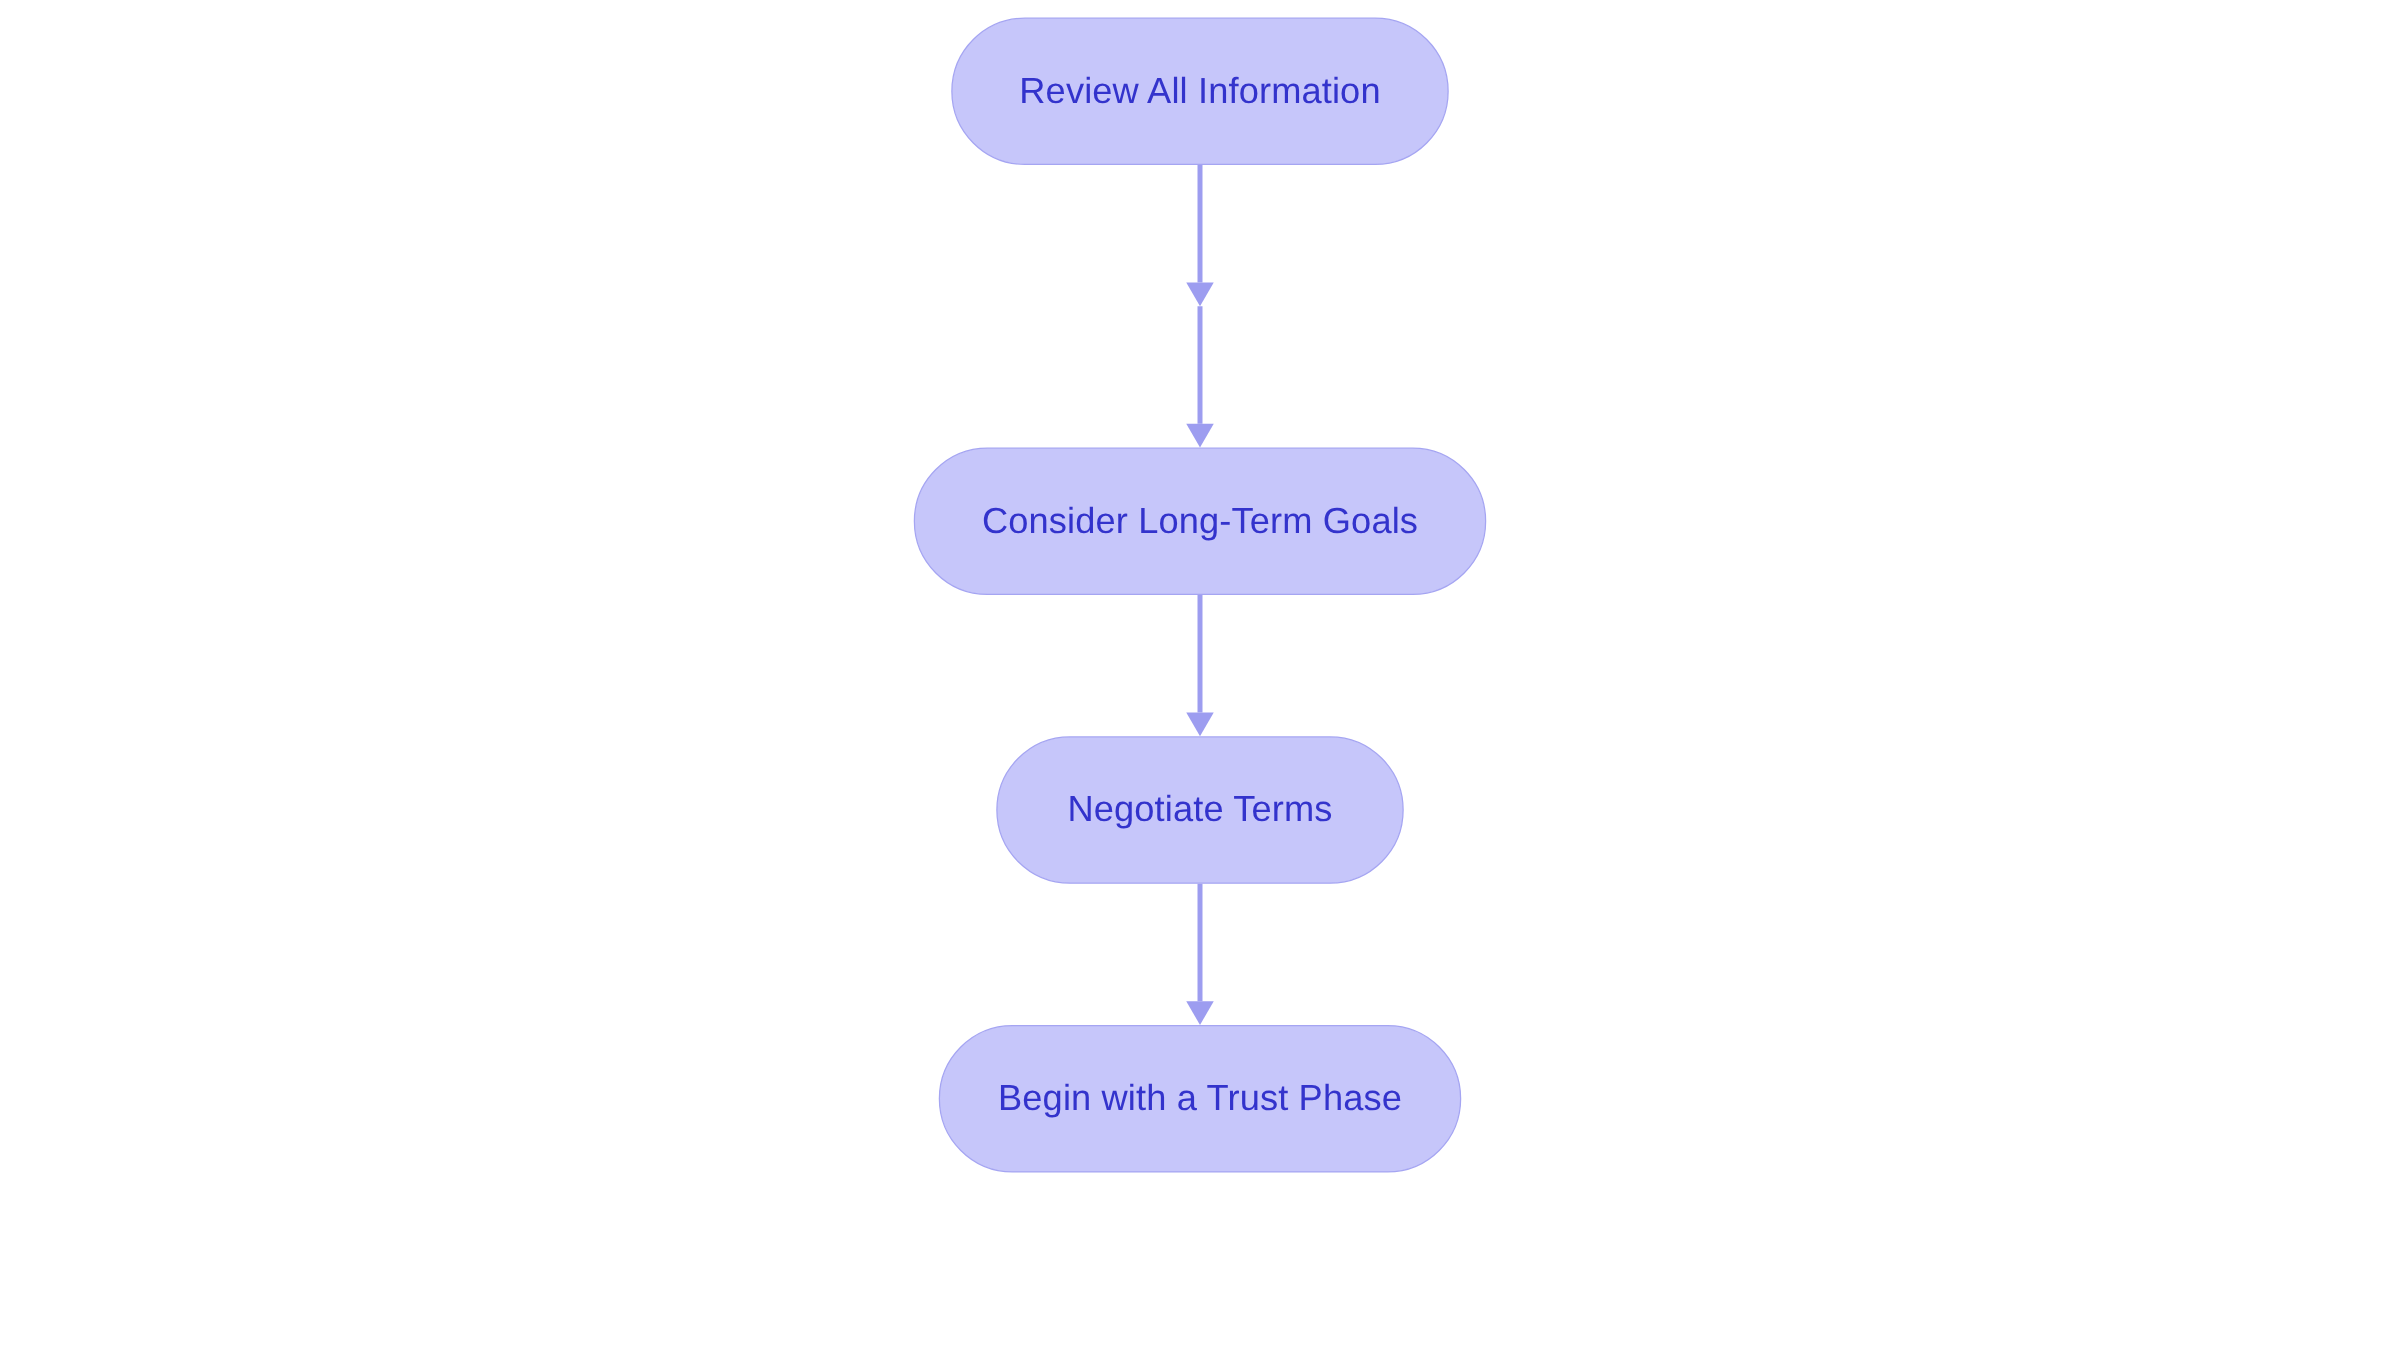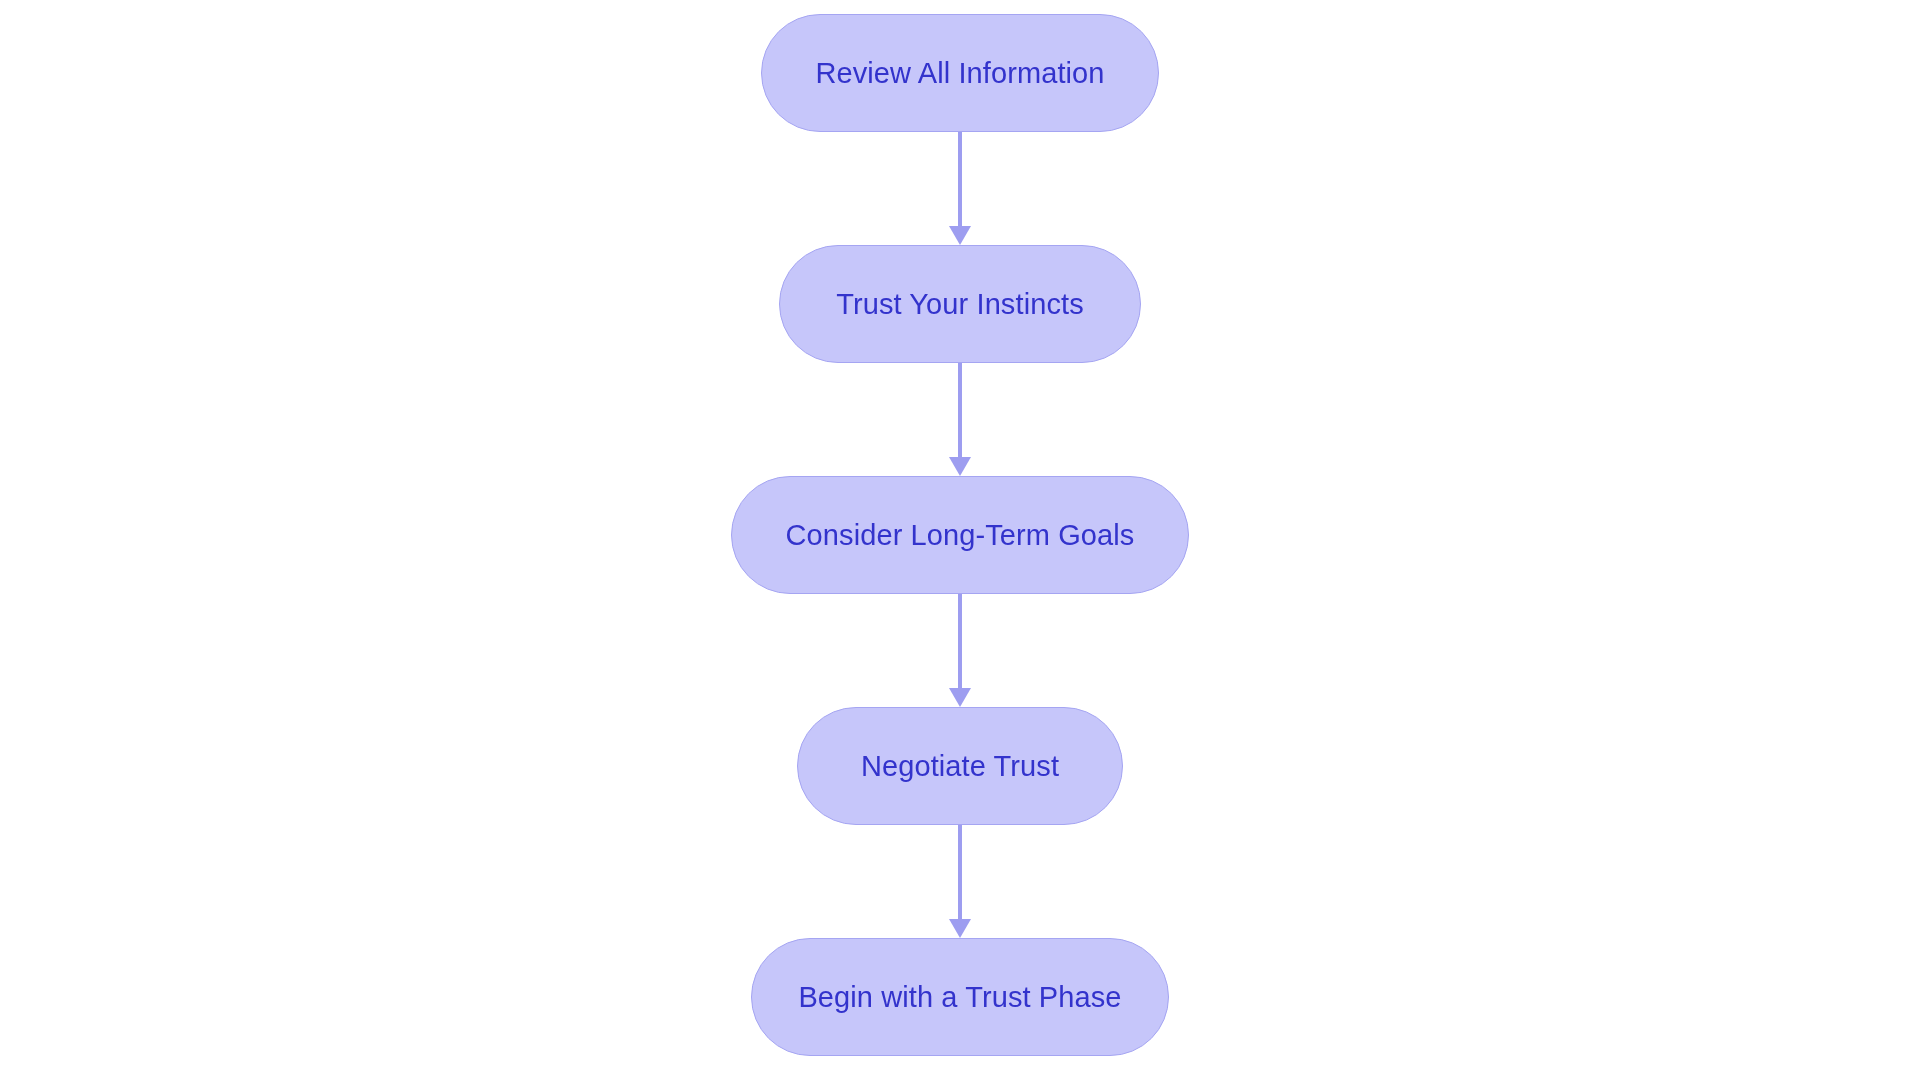--- a/index.html
+++ b/index.html
@@ -102,40 +102,37 @@
 
     <div class="flow-node node-w-0">
       <span class="flow-node-label">Review All Information</span>
     </div>
 
     <div class="flow-connector">
       <div class="connector-shaft"></div>
       <div class="connector-arrowhead"></div>
     </div>
 
-    <div class="flow-node node-w-1">
-      <span class="flow-node-label">Trust Your Instincts</span>
-    </div>
 
     <div class="flow-connector">
       <div class="connector-shaft"></div>
       <div class="connector-arrowhead"></div>
     </div>
 
     <div class="flow-node node-w-2">
       <span class="flow-node-label">Consider Long-Term Goals</span>
     </div>
 
     <div class="flow-connector">
       <div class="connector-shaft"></div>
       <div class="connector-arrowhead"></div>
     </div>
 
     <div class="flow-node node-w-3">
-      <span class="flow-node-label">Negotiate Trust</span>
+      <span class="flow-node-label">Negotiate Terms</span>
     </div>
 
     <div class="flow-connector">
       <div class="connector-shaft"></div>
       <div class="connector-arrowhead"></div>
     </div>
 
     <div class="flow-node node-w-4">
       <span class="flow-node-label">Begin with a Trust Phase</span>
     </div>

